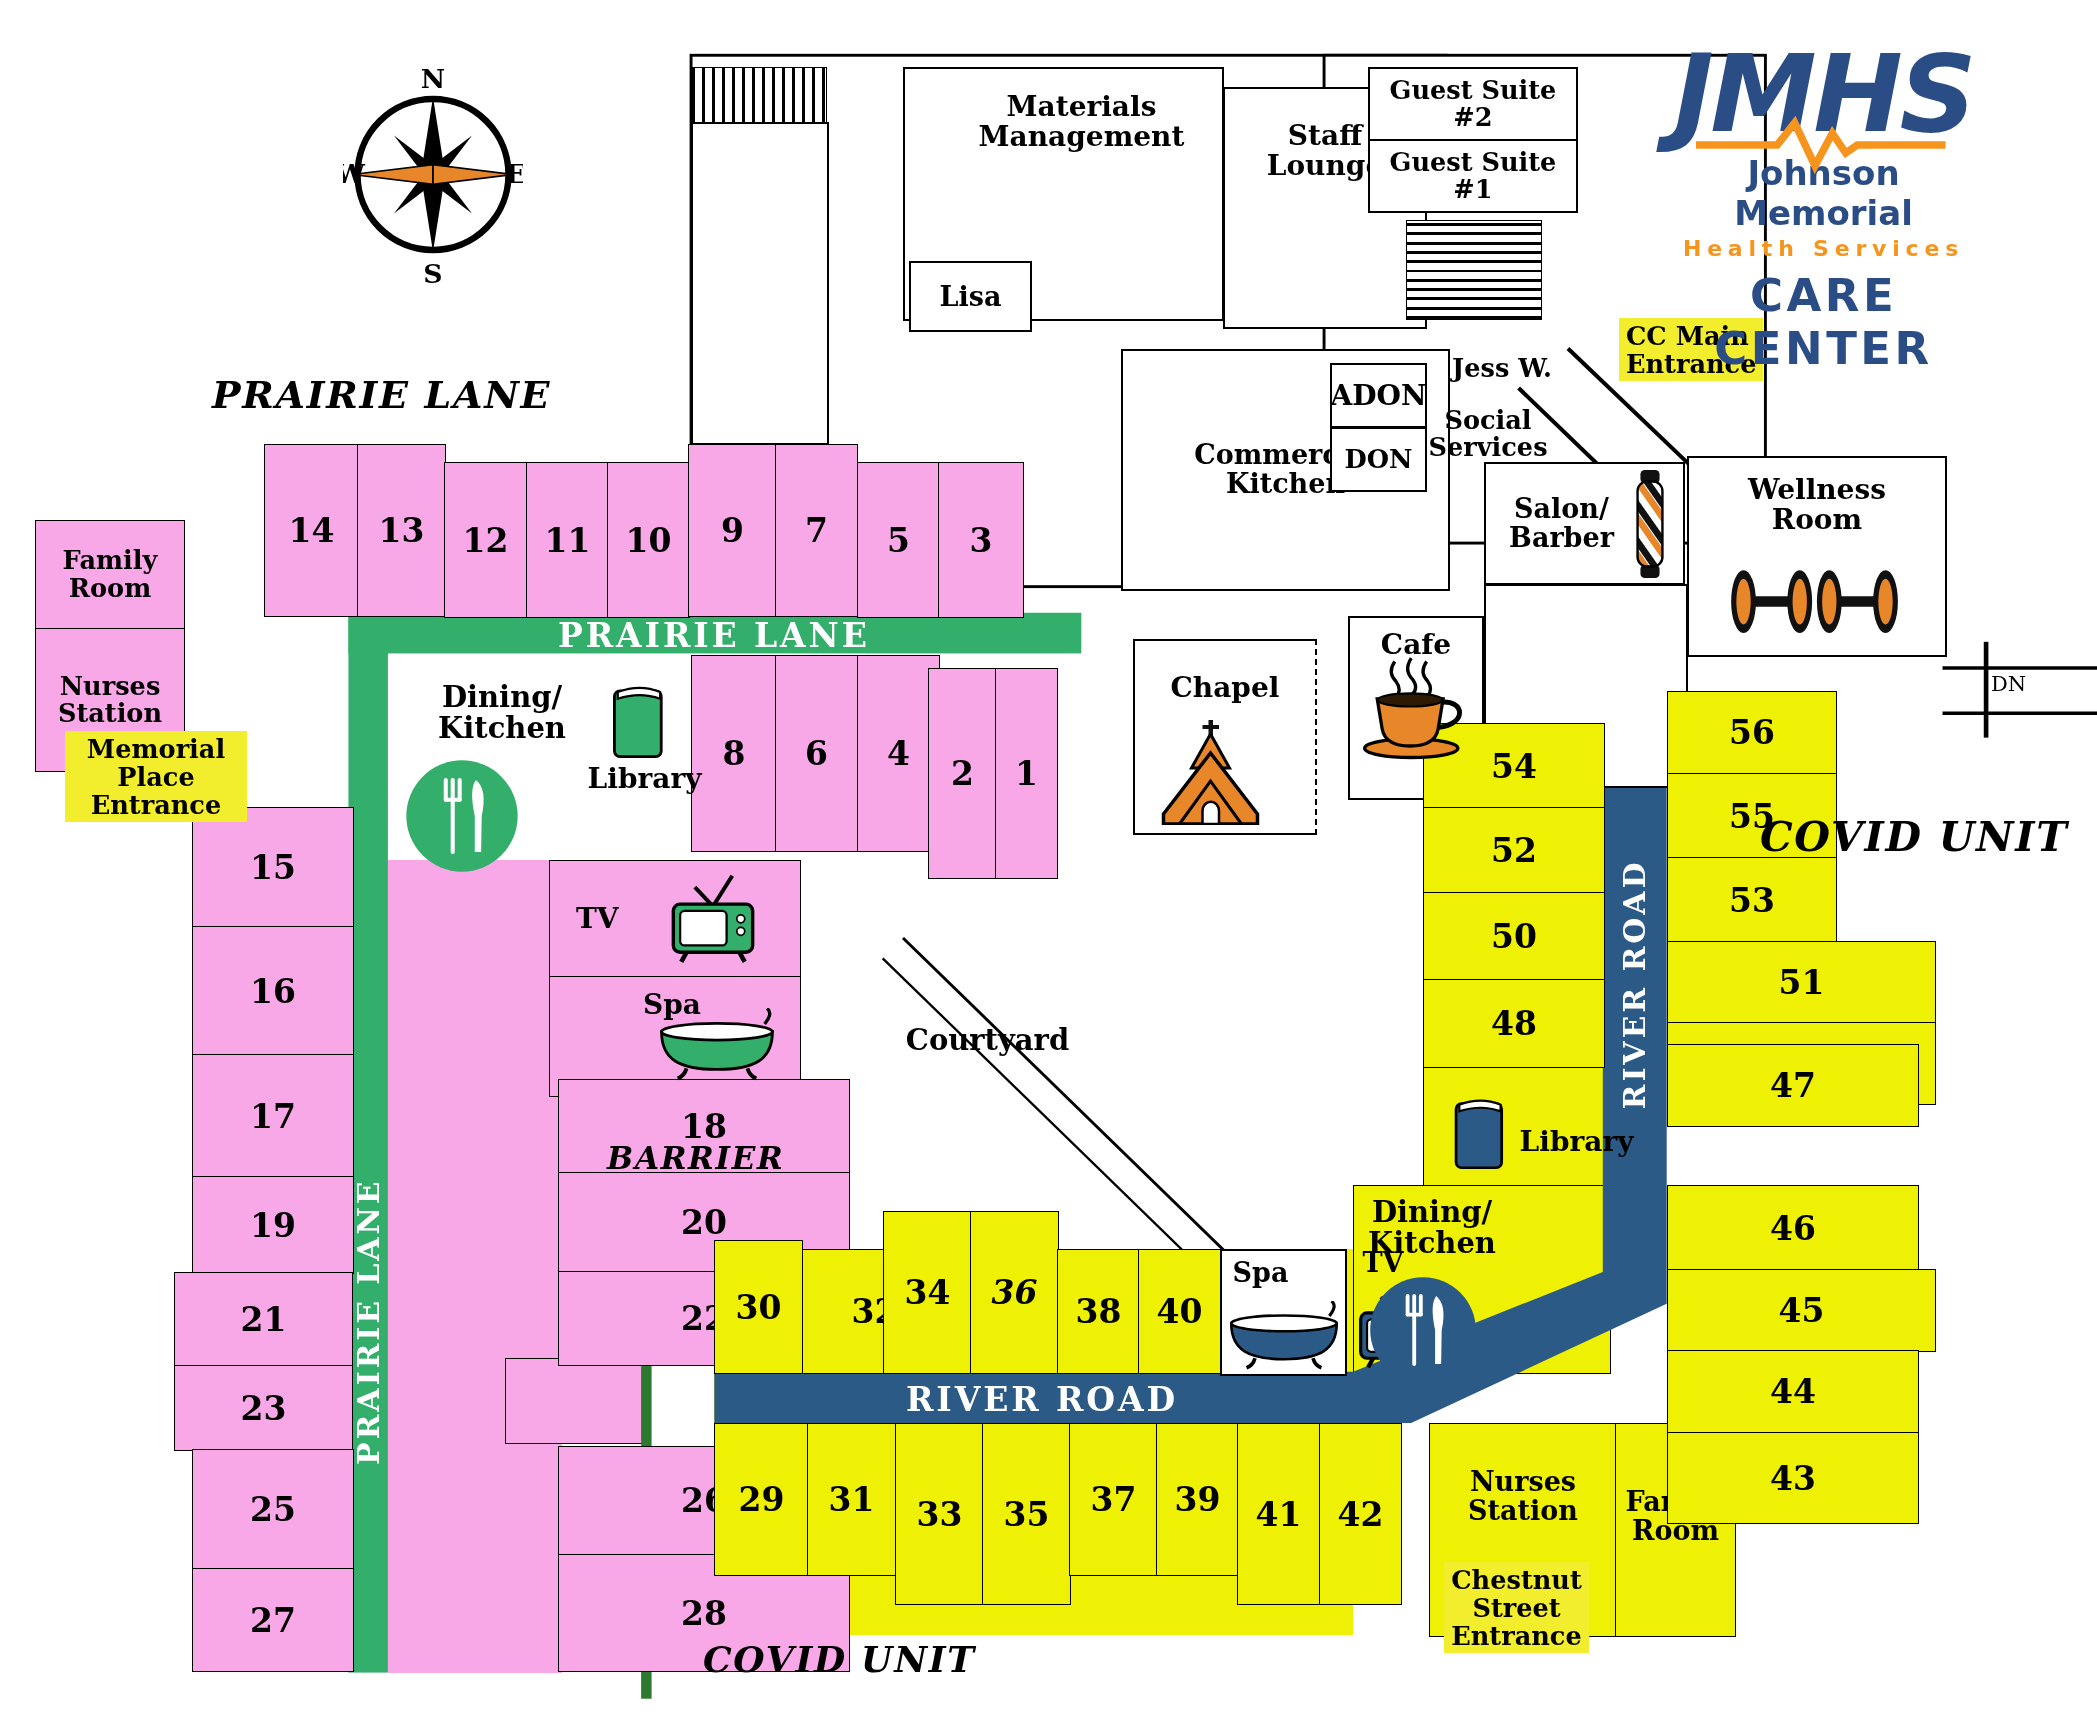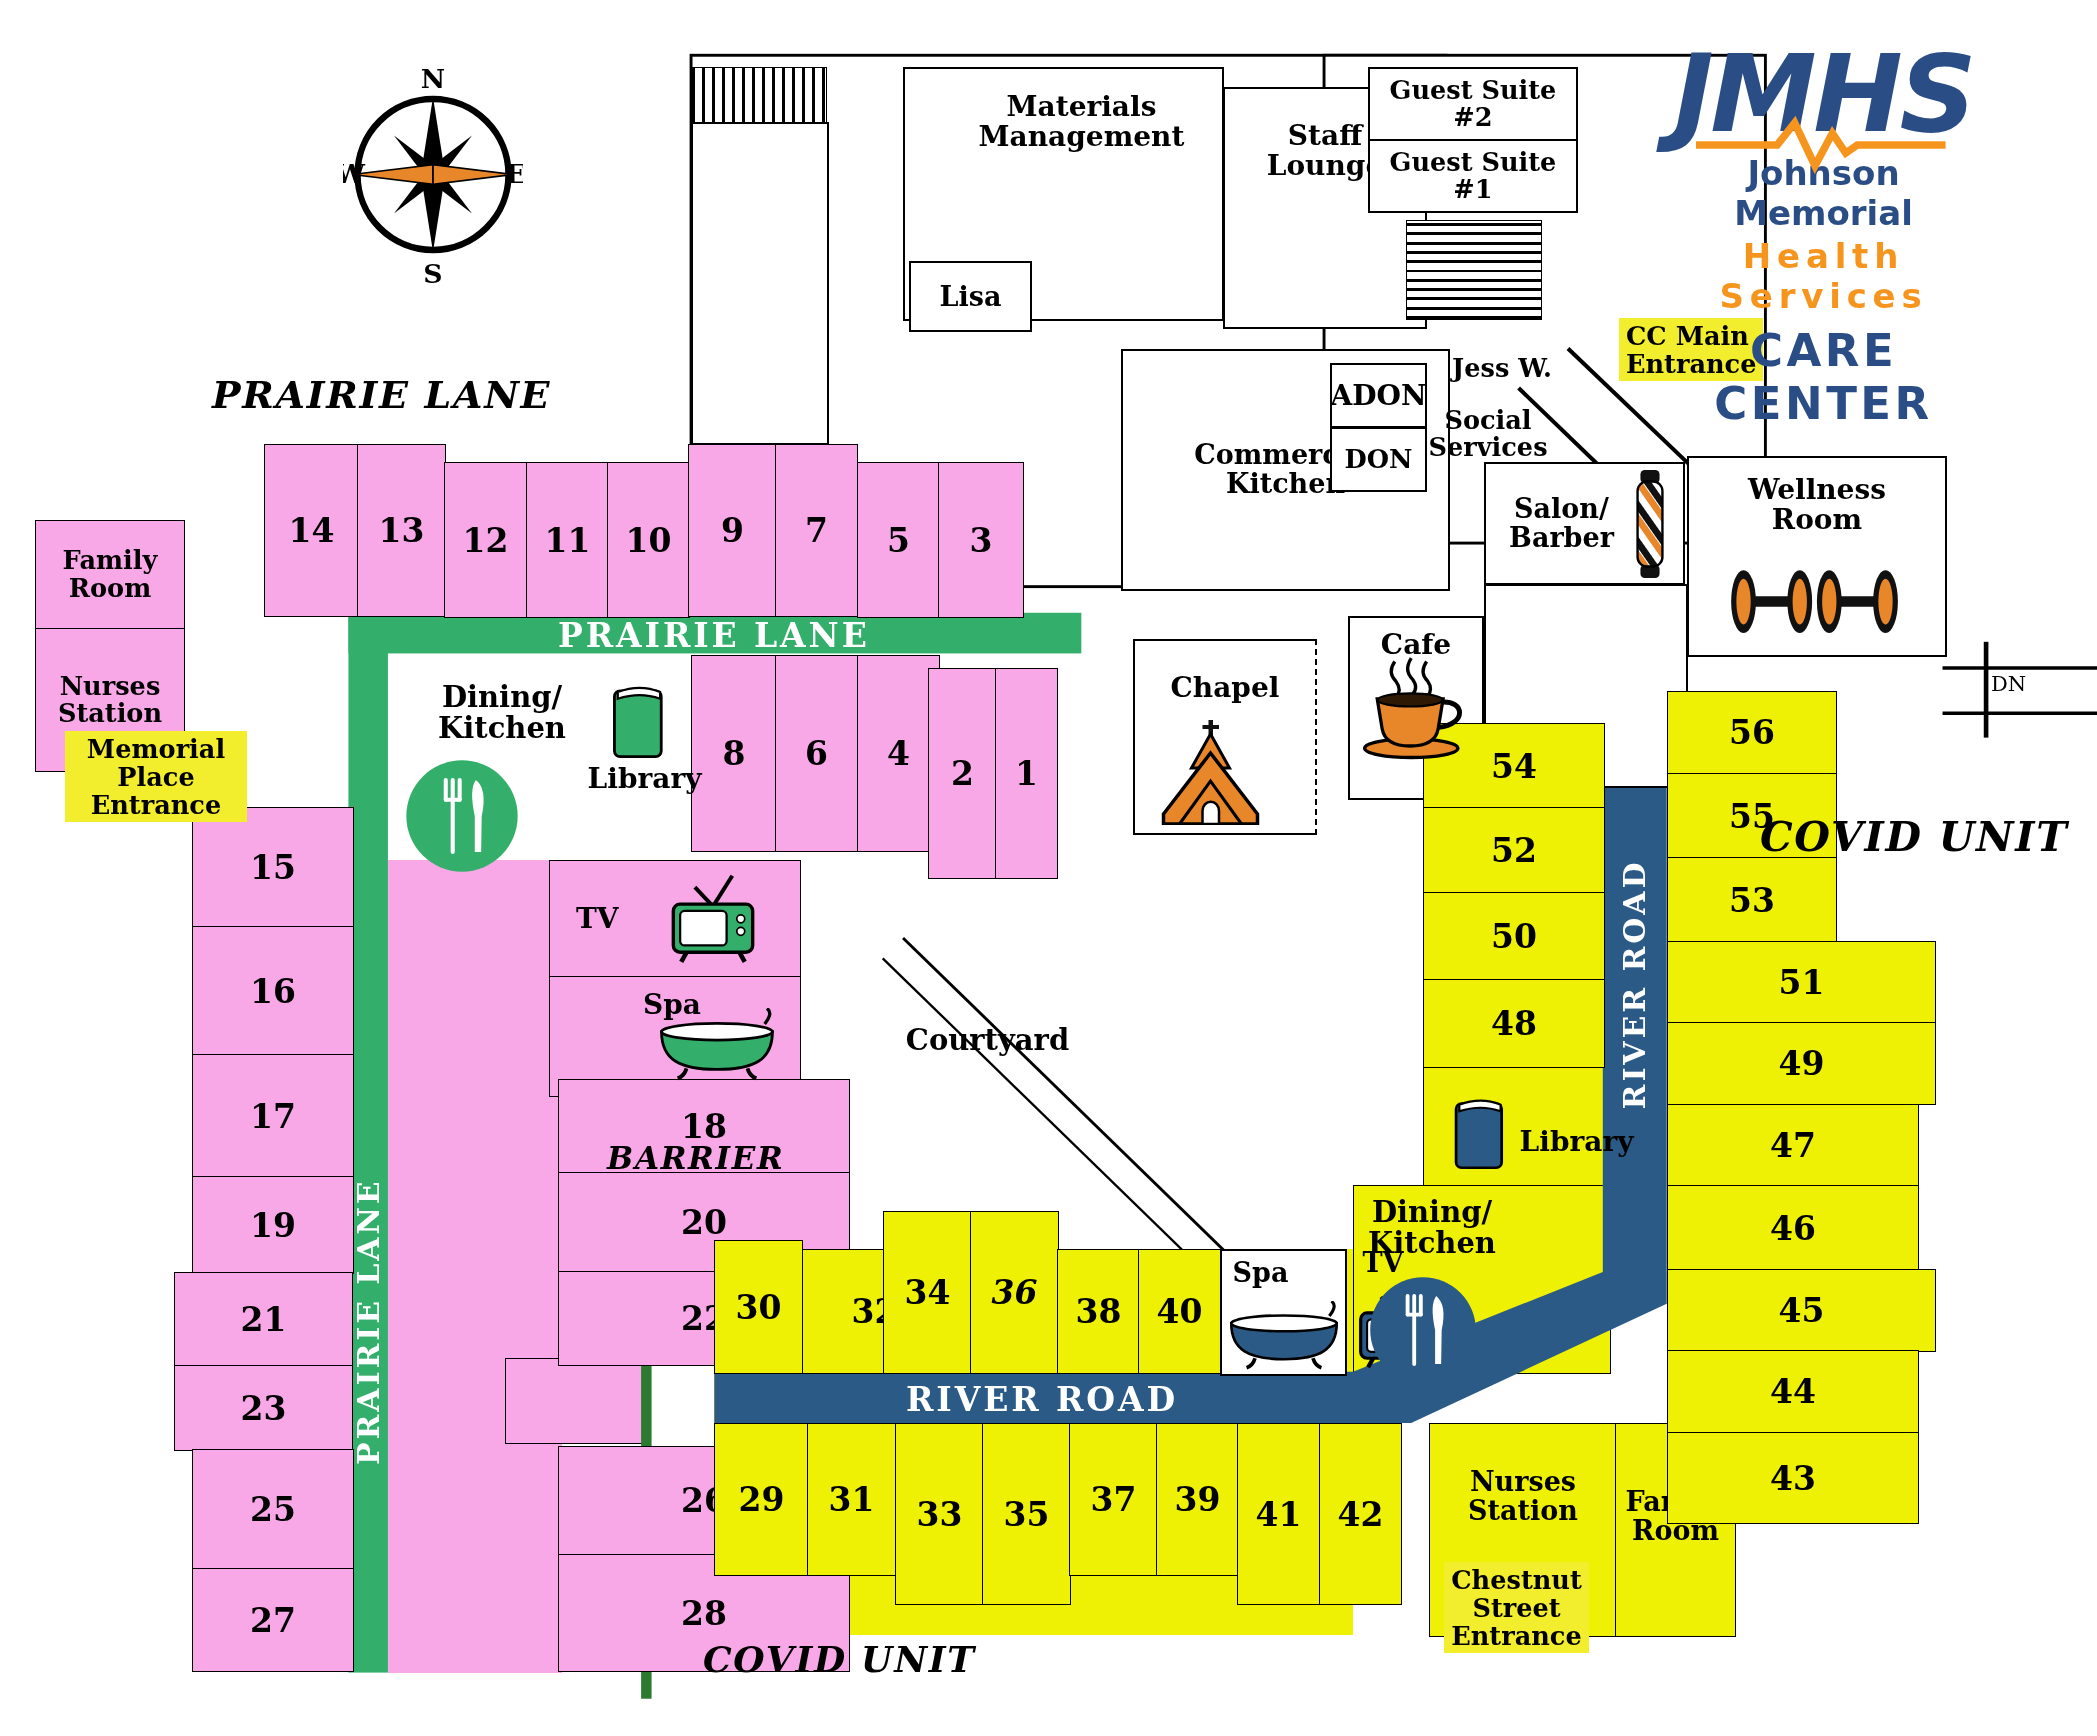--- a/index.html
+++ b/index.html
@@ -16,21 +16,21 @@
   .title{position:absolute;z-index:4;font-style:italic;font-weight:bold;font-size:38px;letter-spacing:1.7px;white-space:nowrap;}
   .roadtxt{position:absolute;z-index:4;color:#fff;font-weight:bold;font-size:33px;letter-spacing:2.9px;white-space:nowrap;}
   .ent{position:absolute;z-index:5;background:var(--entrance_bg);font-weight:bold;font-size:25.6px;line-height:1.1;
        padding:3.5px 7px;text-align:center;}
   .icon{position:absolute;z-index:5;}
   .hatch-v{background:repeating-linear-gradient(90deg,#000 0 2.9px,#fff 2.9px 10px);border:1.7px solid #000;}
   .hatch-h{background:repeating-linear-gradient(0deg,#000 0 2.9px,#fff 2.9px 9.3px);border:1.7px solid #000;}
   .logo{position:absolute;z-index:6;text-align:center;font-family:"DejaVu Sans","Liberation Sans",sans-serif;}
   .logo .acr{font-size:107px;font-weight:800;font-style:italic;color:var(--navy);letter-spacing:-3.5px;line-height:1;}
   .logo .l1{font-size:34px;font-weight:800;color:var(--navy);margin-top:4.6px;}
-  .logo .l2{font-size:34px;font-weight:800;color:var(--logo_orange);letter-spacing:5.8px;margin-top:3.5px;}
+  .logo .l2{font-size:22px;font-weight:800;color:var(--logo_orange);letter-spacing:5.8px;margin-top:3.5px;}
   .logo .l3{font-size:45px;font-weight:800;color:var(--navy);letter-spacing:3.5px;margin-top:8.1px;}
 </style>
 </head>
 <body>
 
 <div id="canvas">
 
   <div class="bg pk" style="left:388px;top:860px;width:174px;height:813px;"></div>
   <div class="bg pk" style="left:505px;top:1358px;width:142px;height:84px;border:1.7px solid #000;"></div>
   <div class="bg yl" style="left:714px;top:1249px;width:639px;height:386px;"></div>
@@ -473,21 +473,21 @@
     </div>
   <div class="rm yl" style="left:1667px;top:857px;width:168px;height:84px;">
       <span>53</span>
     </div>
   <div class="rm yl" style="left:1667px;top:941px;width:267px;height:81px;">
       <span>51</span>
     </div>
   <div class="rm yl" style="left:1667px;top:1022px;width:267px;height:81px;">
       <span>49</span>
     </div>
-  <div class="rm yl" style="left:1667px;top:1104px;width:250px;height:81px;text-align:center;">
+  <div class="rm yl" style="left:1667px;top:1044px;width:250px;height:81px;text-align:center;">
       <span>47</span>
     </div>
   <div class="rm yl" style="left:1667px;top:1185px;width:250px;height:84px;">
       <span>46</span>
     </div>
   <div class="rm yl" style="left:1667px;top:1269px;width:267px;height:81px;">
       <span>45</span>
     </div>
   <div class="rm yl" style="left:1667px;top:1350px;width:250px;height:81px;">
       <span>44</span>

